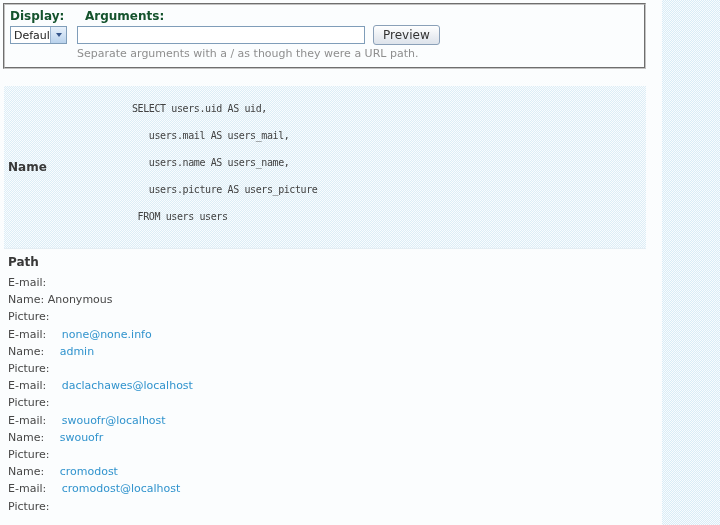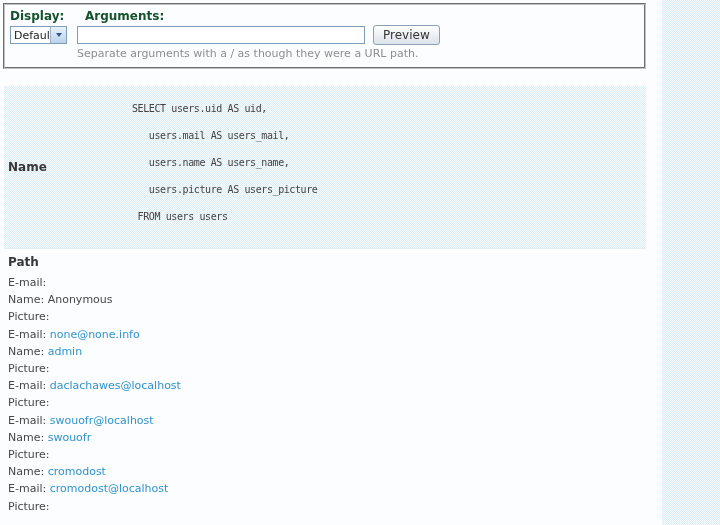--- a/index.html
+++ b/index.html
@@ -67,21 +67,21 @@
   .value-cell{flex:1;font-size:11px;color:#454545;display:flex;align-items:center;padding-left:4px;}
   .irow-query .value-cell{align-items:flex-start;padding-top:9px;}
   .sql-pre{
     margin:0 14px 18px;white-space:pre;
     font-family:"DejaVu Sans Mono","Liberation Mono",monospace;
     font-size:10px;line-height:27px;letter-spacing:-0.4px;color:#424242;
   }
   
   .results{position:absolute;left:8px;top:274px;width:640px;}
   .result-line{font-size:11px;line-height:17.2px;color:#474747;white-space:nowrap;}
-  .rlink{color:#3093cd;text-decoration:none;cursor:pointer;}
+  .rlink{color:#3093cd;text-decoration:none;cursor:pointer;margin-left:12px;}
 </style>
 </head>
 <body>
 
 <div class="content">
 
   <div class="fieldset">
     <span class="fs-label fs-label-display">Display:</span>
     <div class="select">
       <span class="select-text">Defaults</span>

